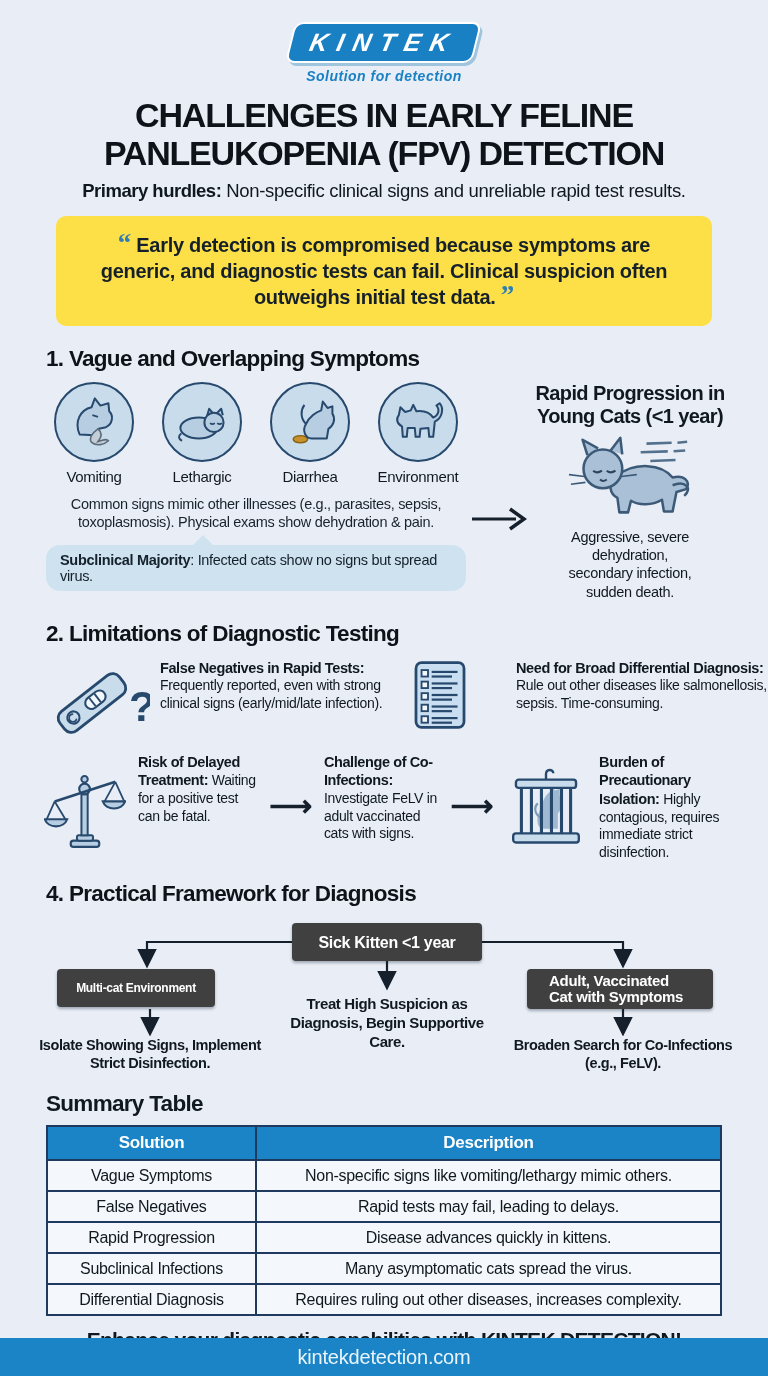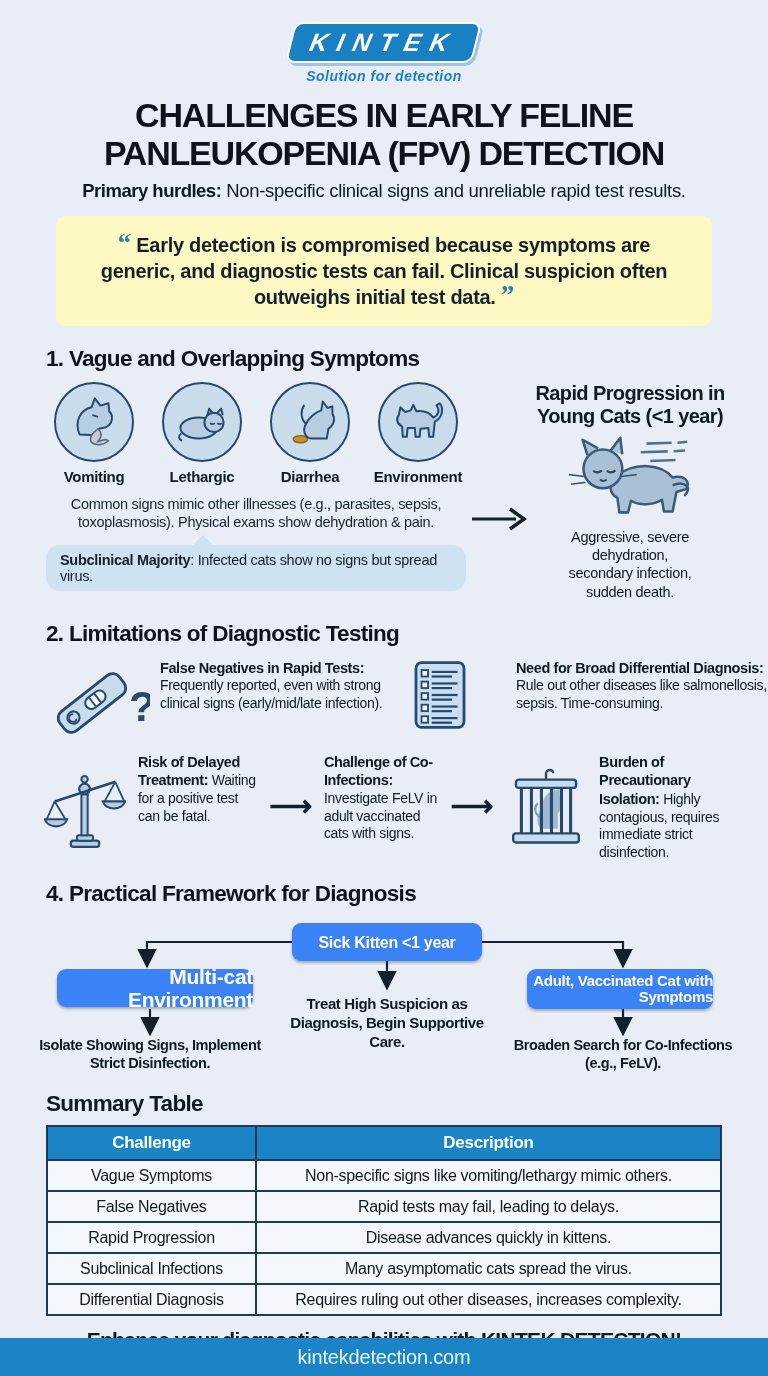--- a/index.html
+++ b/index.html
@@ -11,33 +11,33 @@
             transform:skewX(-14deg);border-radius:9px;padding:4px 18px;}
   .logo-text{display:inline-block;transform:skewX(2deg);color:#fff;font-weight:bold;font-style:italic;
              font-size:25px;letter-spacing:9px;}
   .tagline{margin-top:5px;color:#1a80c4;font-weight:bold;font-style:italic;font-size:14px;letter-spacing:0.5px;}
   
   .title{margin-top:12px;text-align:center;font-weight:bold;font-size:34px;line-height:1.12;
          letter-spacing:-1.2px;color:#0d1319;}
   .subtitle{margin-top:8px;text-align:center;font-size:18.5px;color:#10181f;}
   .subtitle b{letter-spacing:-0.5px;}
   
-  .quote{margin:14px 56px 0 56px;background:#fef9c3;border-radius:10px;padding:16px 34px;
+  .quote{margin:14px 56px 0 56px;background:#fde047;border-radius:10px;padding:16px 34px;
          text-align:center;font-weight:bold;font-size:20px;line-height:1.3;color:#15202b;}
   .qmark{color:#2e7fb5;font-family:"Liberation Serif",serif;font-size:27px;line-height:0;}
   
   .sec-h{margin:20px 0 0 46px;font-weight:bold;font-size:22.5px;letter-spacing:-0.7px;color:#0d1319;}
   
   .s1-row{display:flex;margin:10px 40px 0 46px;}
   .s1-left{width:420px;}
   .icons{display:flex;justify-content:space-between;}
   .sym{width:96px;text-align:center;}
   .sym .circ{width:76px;height:76px;margin:0 auto;border-radius:50%;background:#c9dcec;
              border:2.5px solid #27496d;display:flex;align-items:center;justify-content:center;}
-  .sym .lbl{margin-top:6px;font-weight:bold;font-size:15px;}
+  .sym .lbl{margin-top:6px;font-weight:normal;font-size:15px;}
   .s1-body{margin-top:10px;text-align:center;font-size:14.5px;line-height:1.25;color:#18222c;}
   .note{position:relative;margin:14px 0 0 0;background:#cfe2ef;border-radius:14px;padding:7px 14px;
         font-size:14.5px;color:#14202b;width:fit-content;}
   .note::before{content:"";position:absolute;top:-7px;left:150px;width:14px;height:14px;background:#cfe2ef;
         transform:rotate(45deg);}
   .s1-arrow{width:66px;display:flex;align-items:center;justify-content:center;padding-top:55px;}
   .s1-right{flex:1;text-align:center;}
   .s1-right .rp-h{font-weight:bold;font-size:20px;line-height:1.15;letter-spacing:-0.6px;}
   .s1-right .rp-b{font-size:14.5px;line-height:1.25;margin-top:2px;}
   
@@ -46,22 +46,22 @@
   .s2-text{font-size:14px;line-height:1.26;}
   .s2-text .t{display:block;font-weight:bold;font-size:14.5px;letter-spacing:-0.4px;}
   
   .s3-row{display:flex;align-items:flex-start;margin:10px 34px 0 44px;gap:12px;}
   .s3-text{font-size:14px;line-height:1.26;}
   .s3-text .t{font-weight:bold;font-size:14.5px;letter-spacing:-0.4px;}
   .h-arrow{font-size:30px;line-height:1;color:#16202c;padding-top:38px;font-weight:bold;}
   
   .flow{position:relative;height:172px;margin-top:6px;}
   .flow svg.conn{position:absolute;left:0;top:0;}
-  .fbox{position:absolute;background:#3b82f6;color:#fff;font-weight:bold;border-radius:9px;
-        display:flex;align-items:center;justify-content:center;text-align:right;
+  .fbox{position:absolute;background:#404040;color:#fff;font-weight:bold;border-radius:4px;
+        display:flex;align-items:center;justify-content:center;text-align:left;
         box-shadow:0 2px 3px rgba(20,40,60,.35);line-height:1.1;}
   .ftext{position:absolute;font-weight:bold;text-align:center;font-size:14.5px;line-height:1.24;letter-spacing:-0.4px;}
   
   .table-h{margin:6px 0 0 46px;font-weight:bold;font-size:22.5px;letter-spacing:-0.7px;}
   table.sum{border-collapse:collapse;margin:8px 46px 0 46px;width:676px;background:#f4f8fc;}
   table.sum th{background:#1a84c6;color:#fff;font-weight:bold;font-size:17px;padding:6px 4px;
                border:2px solid #1e3a5f;}
   table.sum td{font-size:16px;text-align:center;padding:5.5px 6px;border:2px solid #1e3a5f;color:#10181f;}
   .col-challenge{width:31%;}
   
@@ -295,32 +295,32 @@
         </defs>
       <g stroke="#16202c" stroke-width="2.2" fill="none">
         <polyline points="292,29 147,29 147,50" marker-end="url(#ah)"></polyline>
         <polyline points="482,29 623,29 623,50" marker-end="url(#ah)"></polyline>
         <line x1="387" y1="48" x2="387" y2="72" marker-end="url(#ah)"></line>
         <line x1="150" y1="96" x2="150" y2="118" marker-end="url(#ah)"></line>
         <line x1="623" y1="96" x2="623" y2="118" marker-end="url(#ah)"></line>
       </g>
     </svg>
     <div class="fbox" style="left:292px;top:10px;width:190px;height:38px;font-size:16px;">Sick Kitten &lt;1 year</div>
-    <div class="fbox" style="left:57px;top:56px;width:196px;height:38px;font-size:21px;">Multi-cat Environment</div>
-    <div class="fbox" style="left:527px;top:56px;width:186px;height:40px;font-size:15px;padding:0 0;box-sizing:border-box;">Adult, Vaccinated Cat with Symptoms</div>
+    <div class="fbox" style="left:57px;top:56px;width:158px;height:38px;font-size:12px;">Multi-cat Environment</div>
+    <div class="fbox" style="left:527px;top:56px;width:186px;height:40px;font-size:15px;padding:0 22px;box-sizing:border-box;">Adult, Vaccinated Cat with Symptoms</div>
     <div class="ftext" style="left:277px;top:82px;width:220px;font-size:15px;">Treat High Suspicion as Diagnosis, Begin Supportive Care.</div>
     <div class="ftext" style="left:25px;top:124px;width:250px;">Isolate Showing Signs, Implement Strict Disinfection.</div>
     <div class="ftext" style="left:503px;top:124px;width:240px;">Broaden Search for Co-Infections (e.g., FeLV).</div>
   </div>
 
   <div class="table-h">Summary Table</div>
   <table class="sum">
     <thead>
       <tr>
-        <th class="col-challenge">Challenge</th>
+        <th class="col-challenge">Solution</th>
         <th>Description</th>
       </tr>
     </thead>
     <tbody>
       <tr>
         <td>Vague Symptoms</td>
         <td>Non-specific signs like vomiting/lethargy mimic others.</td>
       </tr>
       <tr>
         <td>False Negatives</td>

